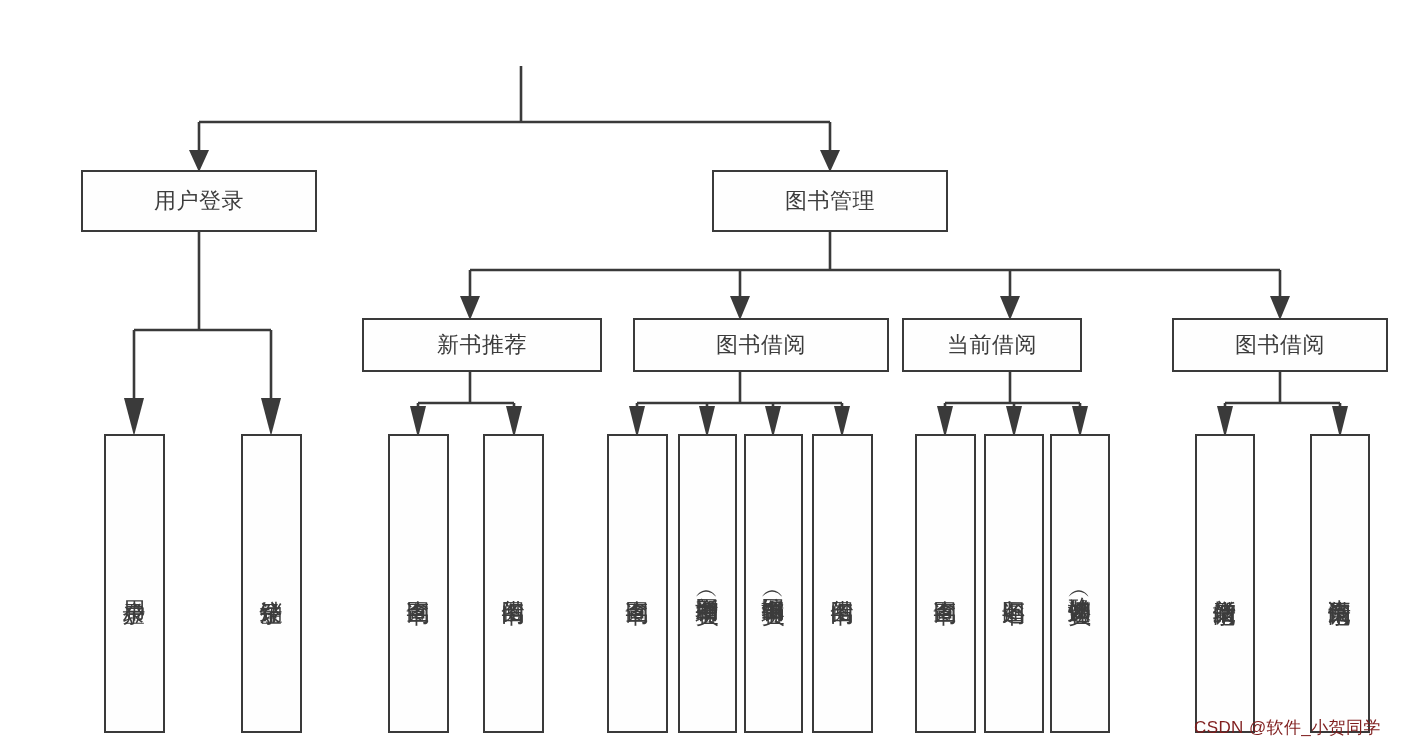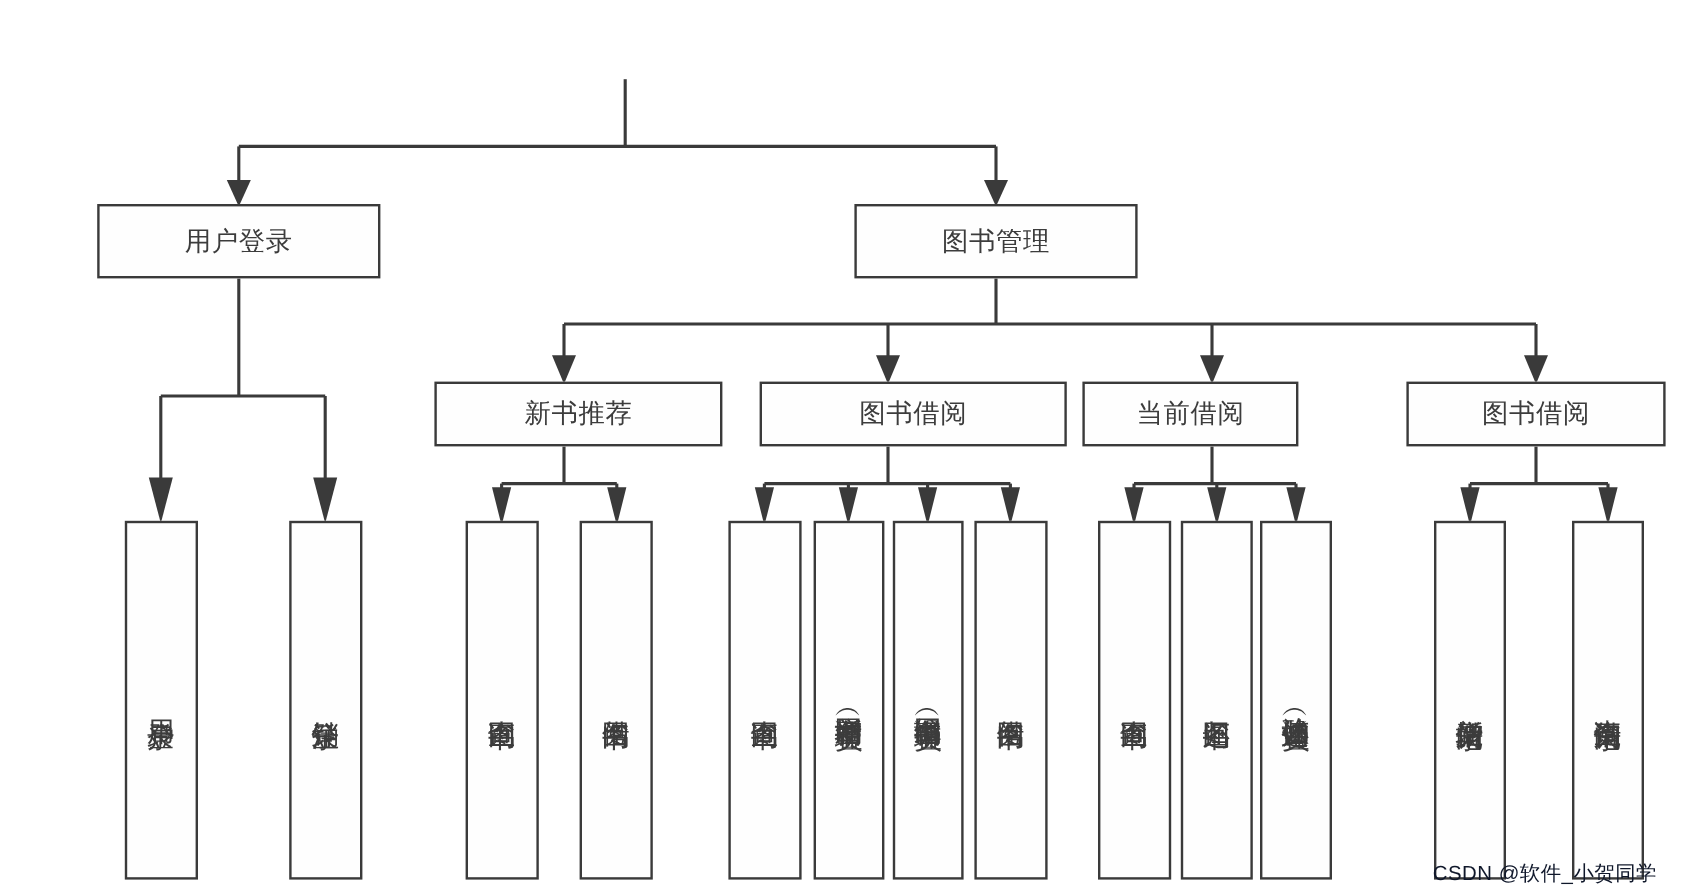--- a/index.html
+++ b/index.html
@@ -55,21 +55,21 @@
     writing-mode: vertical-rl;
     text-orientation: upright;
     font-size: 23px;
     line-height: 1.05;
     letter-spacing: 1px;
     max-height: 100%;
   }
   .watermark {
     position: absolute;
     font-size: 17px;
-    color: #0f172a;
+    color: #7f1d1d;
     letter-spacing: 0.4px;
     white-space: nowrap;
     user-select: none;
   }
 </style>
 </head>
 <body>
 
 <div id="canvas">
 

